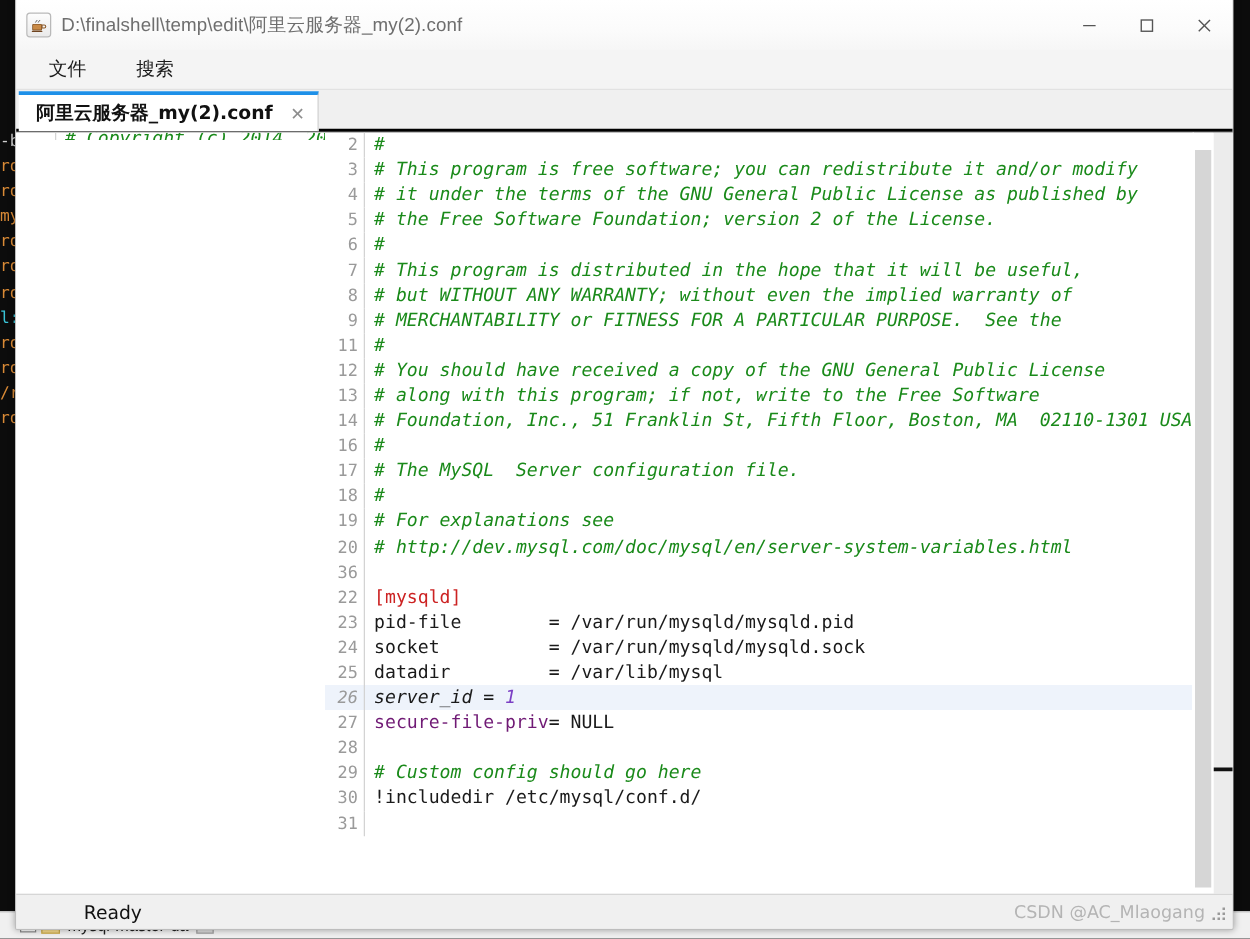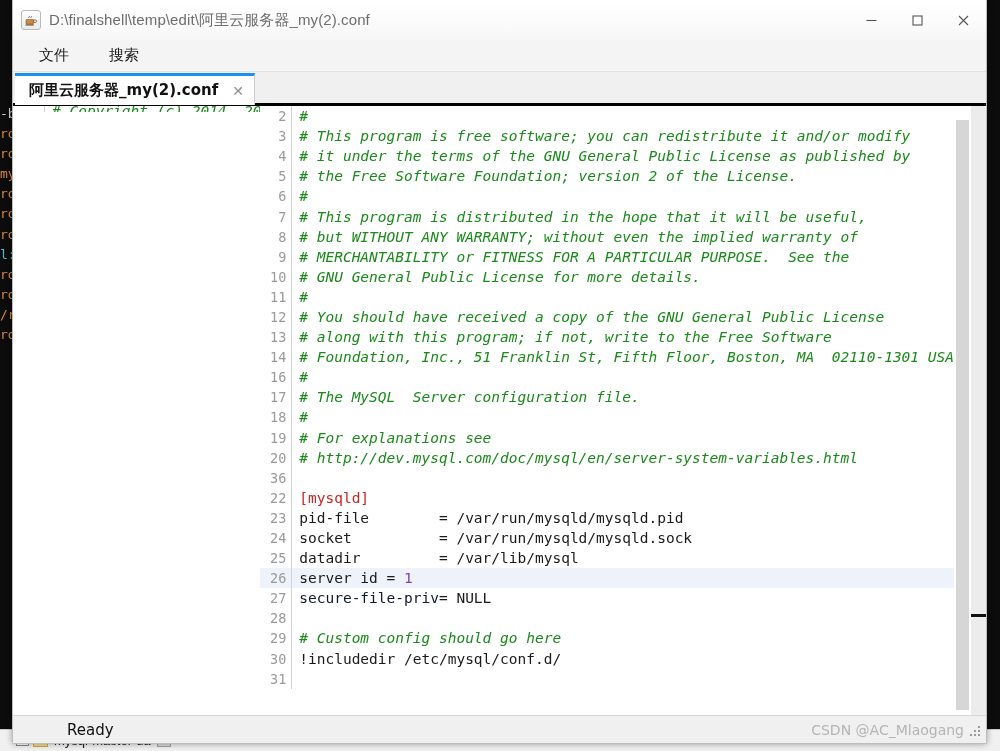--- a/index.html
+++ b/index.html
@@ -154,40 +154,40 @@
   }
   .code-grid {
     display: block; width: 100%;
     font-family: "DejaVu Sans Mono", monospace;
     font-size: 14.5px;
   }
   .code-row {
     display: flex; height: 20.1px; align-items: center;
     position: relative;
   }
-  .code-row.hl { background: #eef3fb; }
+  .code-row.hl { background: #eef3fb; font-style: italic; }
   .gut {
     flex: 0 0 31px; width: 31px;
     text-align: right; padding-right: 5px;
     color: #9a9a9a; font-size: 13.5px;
     font-family: "DejaVu Sans Mono", monospace;
     user-select: none;
   }
   .gsep {
     flex: 0 0 1px; width: 1px; align-self: stretch;
     background: #d3d3d3;
   }
   .src {
     flex: 1 1 auto; padding-left: 7px;
     white-space: pre; color: #1a1a1a;
     overflow: hidden;
   }
   .cm { color: #1a8a1a; font-style: italic; }
   .sec { color: #cc2222; }
-  .key-o { color: #0f172a; text-align: center; }
+  .key-o { color: #701a75; text-align: center; }
   .num { color: #7b3fc4; }
 
   
   #clip-line {
     height: 6px; overflow: hidden; display: flex;
     background: #fff;
   }
   #clip-line .src { color: #1a8a1a; font-style: italic;
     font-family: "DejaVu Sans Mono", monospace; font-size: 14.5px;
     line-height: 10px; }
@@ -356,25 +356,20 @@
             <span class="gut">8</span>
             <span class="gsep"></span>
             <span class="src"><span class="cm"># but WITHOUT ANY WARRANTY; without even the implied warranty of</span></span>
           </div>
           <div class="code-row">
             <span class="gut">9</span>
             <span class="gsep"></span>
             <span class="src"><span class="cm"># MERCHANTABILITY or FITNESS FOR A PARTICULAR PURPOSE.  See the</span></span>
           </div>
           <div class="code-row">
-            <span class="gut">10</span>
-            <span class="gsep"></span>
-            <span class="src"><span class="cm"># GNU General Public License for more details.</span></span>
-          </div>
-          <div class="code-row">
             <span class="gut">11</span>
             <span class="gsep"></span>
             <span class="src"><span class="cm">#</span></span>
           </div>
           <div class="code-row">
             <span class="gut">12</span>
             <span class="gsep"></span>
             <span class="src"><span class="cm"># You should have received a copy of the GNU General Public License</span></span>
           </div>
           <div class="code-row">

